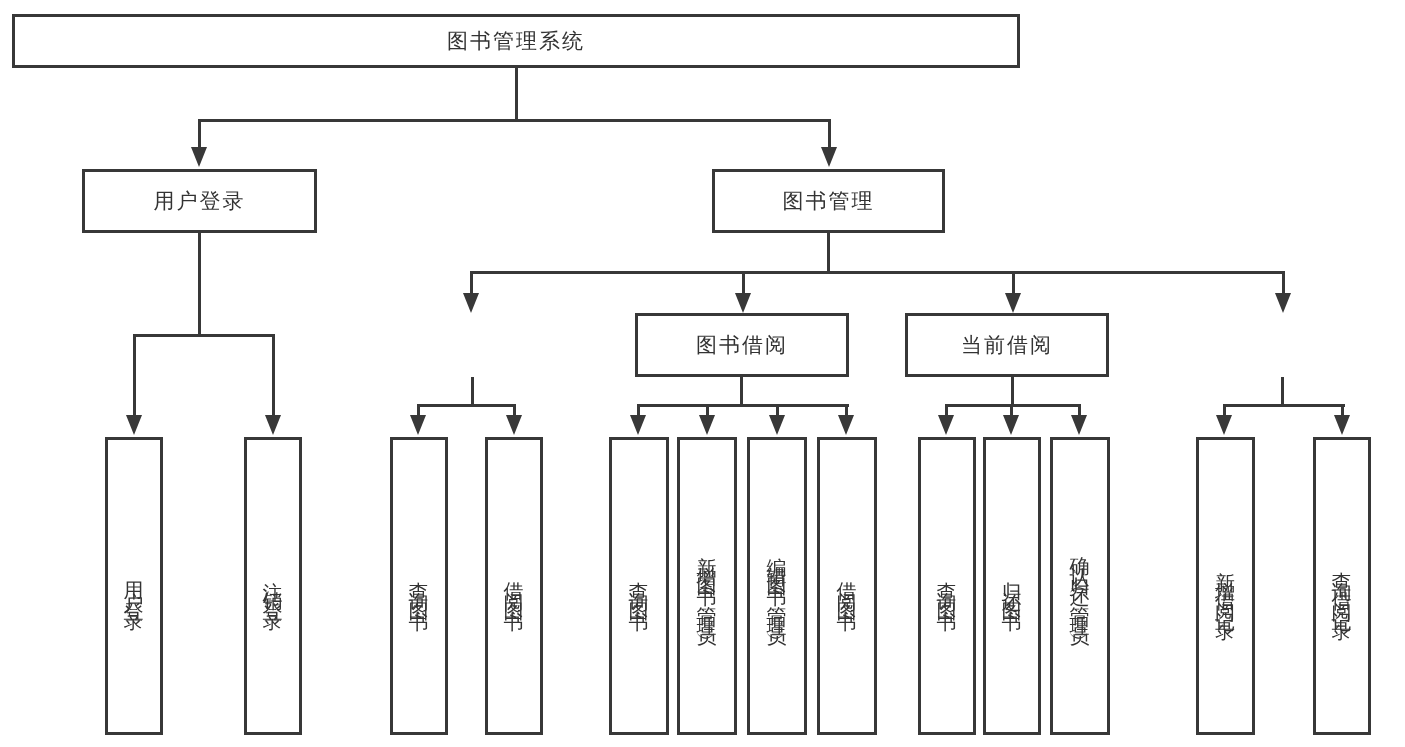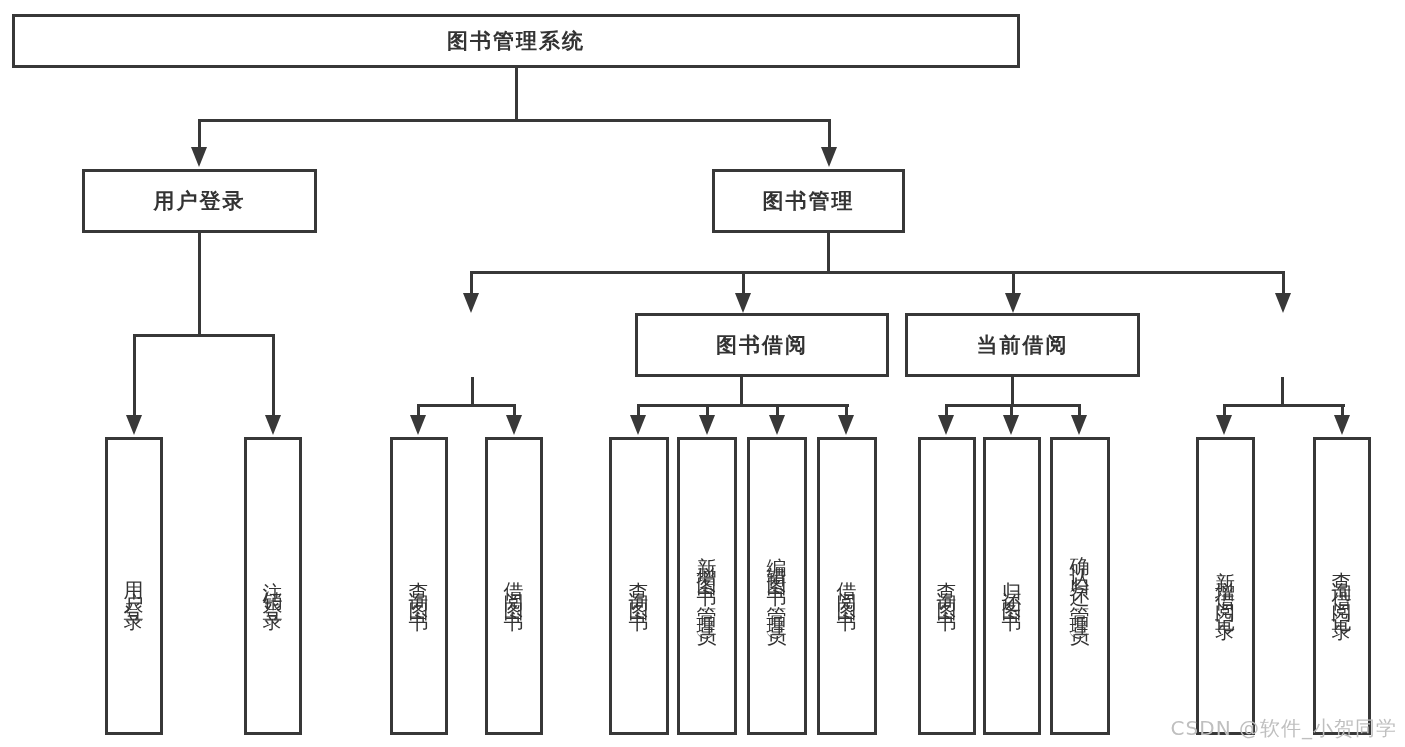--- a/index.html
+++ b/index.html
@@ -4,21 +4,21 @@
 <style>
   html,body{margin:0;padding:0;background:#ffffff;}
   .canvas{
     position:relative;width:1405px;height:747px;background:#ffffff;overflow:hidden;
     font-family:"DejaVu Sans",sans-serif;color:#333333;
   }
   .box{
     position:absolute;background:#ffffff;border:3px solid #383838;box-sizing:border-box;
     display:flex;align-items:center;justify-content:center;
   }
-  .hbox{font-size:21px;letter-spacing:2px;color:#333333;font-weight:bold;}
+  .hbox{font-size:21px;letter-spacing:2px;color:#333333;}
   .vbox{
     font-size:20px;color:#333333;
     writing-mode:vertical-rl;text-orientation:mixed;letter-spacing:10px;
     text-align:center;line-height:1;
   }
   .vline{position:absolute;width:3px;background:#383838;}
   .hline{position:absolute;height:3px;background:#383838;}
   .arrow{
     position:absolute;width:0;height:0;
     border-left:8px solid transparent;border-right:8px solid transparent;
@@ -37,42 +37,42 @@
   <div class="box hbox" style="left:12px;top:14px;width:1008px;height:54px">图书管理系统</div>
 
   <div class="vline" style="left:515px;top:68px;height:54px"></div>
   <div class="hline" style="left:198px;top:119px;width:633px"></div>
   <div class="vline" style="left:198px;top:119px;height:30px"></div>
   <div class="arrow" style="left:191px;top:147px"></div>
   <div class="vline" style="left:828px;top:119px;height:30px"></div>
   <div class="arrow" style="left:821px;top:147px"></div>
 
   <div class="box hbox" style="left:82px;top:169px;width:235px;height:64px">用户登录</div>
-  <div class="box hbox" style="left:712px;top:169px;width:193px;height:64px">图书管理</div>
+  <div class="box hbox" style="left:712px;top:169px;width:233px;height:64px">图书管理</div>
 
   <div class="vline" style="left:198px;top:233px;height:103px"></div>
   <div class="hline" style="left:133px;top:334px;width:142px"></div>
   <div class="vline" style="left:133px;top:334px;height:83px"></div>
   <div class="arrow" style="left:126px;top:415px"></div>
   <div class="vline" style="left:272px;top:334px;height:83px"></div>
   <div class="arrow" style="left:265px;top:415px"></div>
 
   <div class="vline" style="left:827px;top:233px;height:41px"></div>
   <div class="hline" style="left:470px;top:271px;width:814px"></div>
   <div class="vline" style="left:470px;top:271px;height:24px"></div>
   <div class="arrow" style="left:463px;top:293px"></div>
   <div class="vline" style="left:742px;top:271px;height:24px"></div>
   <div class="arrow" style="left:735px;top:293px"></div>
   <div class="vline" style="left:1012px;top:271px;height:24px"></div>
   <div class="arrow" style="left:1005px;top:293px"></div>
   <div class="vline" style="left:1282px;top:271px;height:24px"></div>
   <div class="arrow" style="left:1275px;top:293px"></div>
 
-  <div class="box hbox" style="left:635px;top:313px;width:254px;height:64px">图书借阅</div>
-  <div class="box hbox" style="left:905px;top:313px;width:235px;height:64px">当前借阅</div>
+  <div class="box hbox" style="left:635px;top:313px;width:214px;height:64px">图书借阅</div>
+  <div class="box hbox" style="left:905px;top:313px;width:204px;height:64px">当前借阅</div>
 
   <div class="vline" style="left:471px;top:377px;height:30px"></div>
   <div class="hline" style="left:417px;top:404px;width:99px"></div>
   <div class="vline" style="left:417px;top:404px;height:14px"></div>
   <div class="arrow" style="left:410px;top:415px"></div>
   <div class="vline" style="left:513px;top:404px;height:14px"></div>
   <div class="arrow" style="left:506px;top:415px"></div>
 
   <div class="vline" style="left:740px;top:377px;height:30px"></div>
   <div class="hline" style="left:637px;top:404px;width:212px"></div>
@@ -112,15 +112,14 @@
   <div class="box vbox" style="left:747px;top:437px;width:60px;height:298px">编辑图书（管理员）</div>
   <div class="box vbox" style="left:817px;top:437px;width:60px;height:298px">借阅图书</div>
 
   <div class="box vbox" style="left:918px;top:437px;width:58px;height:298px">查询图书</div>
   <div class="box vbox" style="left:983px;top:437px;width:58px;height:298px">归还图书</div>
   <div class="box vbox" style="left:1050px;top:437px;width:60px;height:298px">确认归还（管理员）</div>
 
   <div class="box vbox" style="left:1196px;top:437px;width:59px;height:298px">新增借阅记录</div>
   <div class="box vbox" style="left:1313px;top:437px;width:58px;height:298px">查询借阅记录</div>
 
-  <div class="watermark">CSDN @软件_小贺同学</div>
 
 </div>
 
 </body></html>

